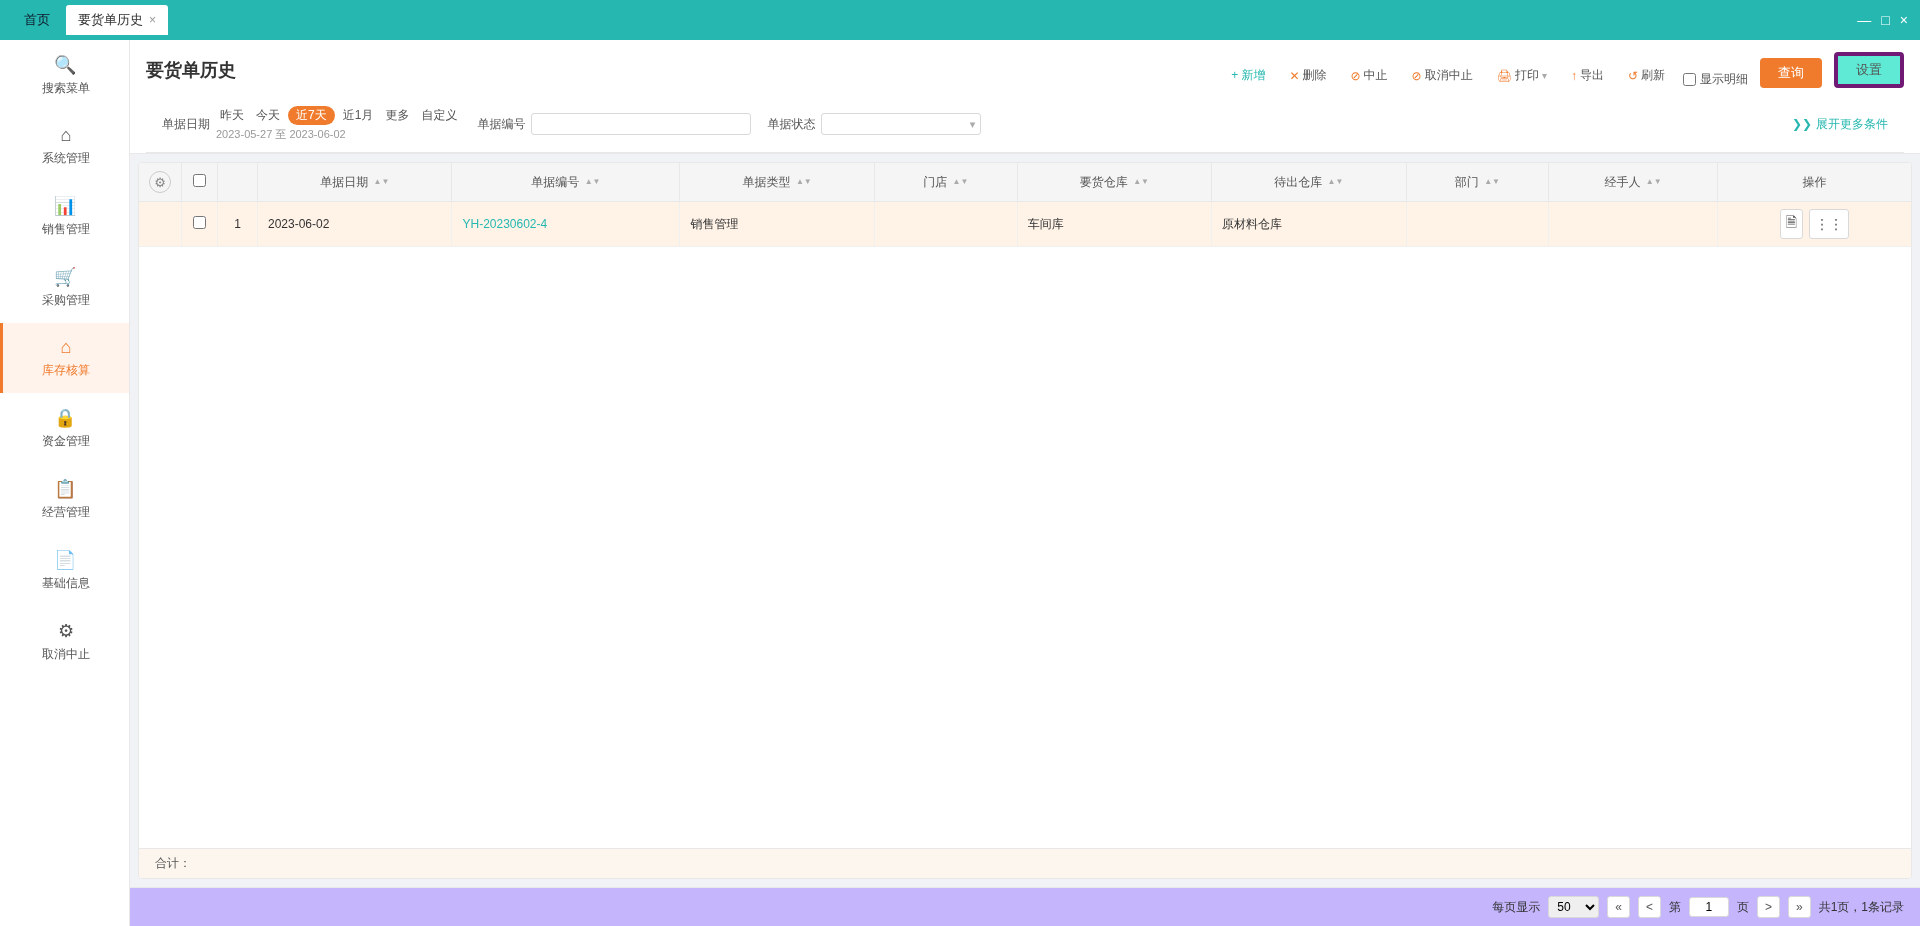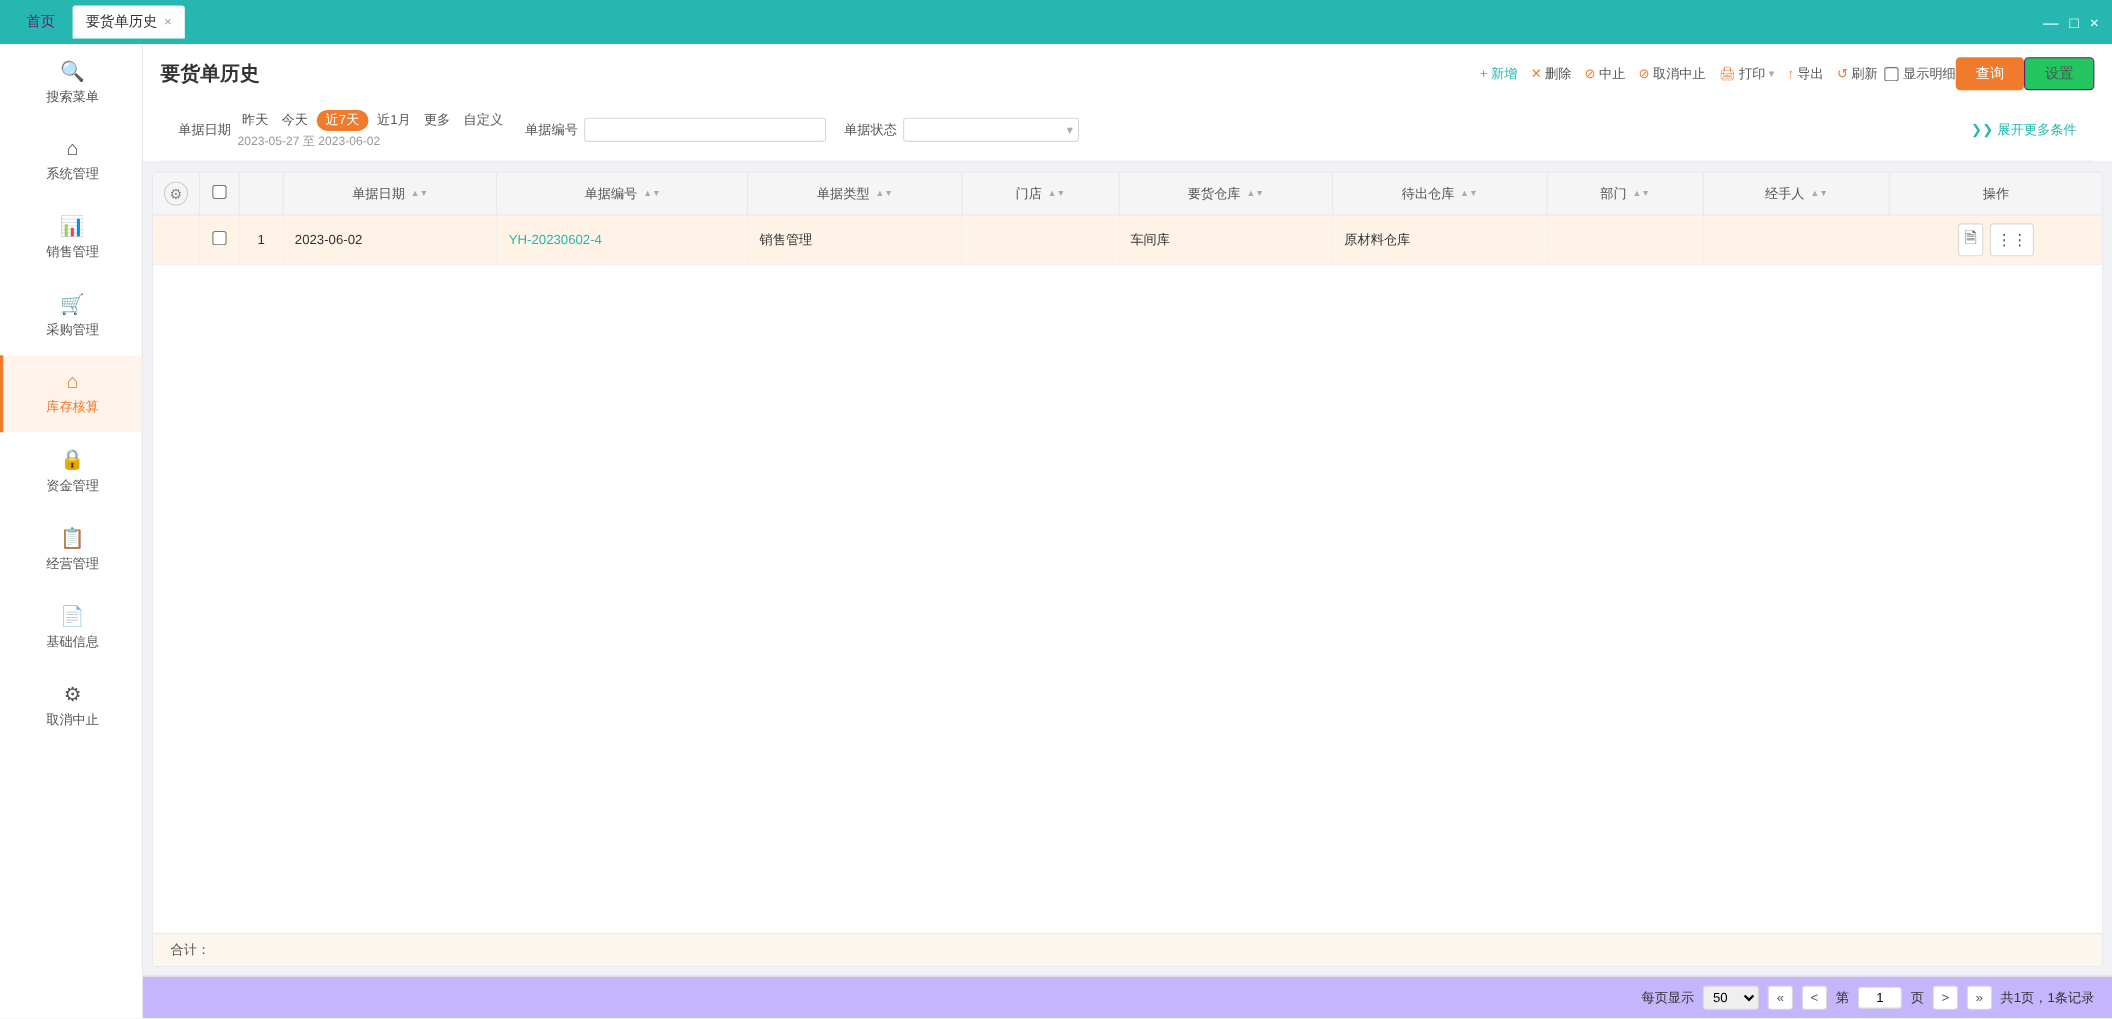--- a/index.html
+++ b/index.html
@@ -1,20 +1,20 @@
 <!DOCTYPE html>
 <html><head>
   <meta charset="utf-8">
   <style>
     * { box-sizing: border-box; margin: 0; padding: 0; }
     body { font-family: "Microsoft YaHei", Arial, sans-serif; font-size: 13px; color: #333; background: #f0f2f5; display: flex; flex-direction: column; height: 926px; overflow: hidden; }
 
     
     .top-bar { background: #26b8b0; height: 40px; display: flex; align-items: center; padding: 0 12px; gap: 4px; flex-shrink: 0; }
-    .top-bar-tab { color: #701a75; padding: 6px 12px; font-size: 13px; cursor: pointer; border-radius: 3px 3px 0 0; }
+    .top-bar-tab { color: #0f172a; padding: 6px 12px; font-size: 13px; cursor: pointer; border-radius: 3px 3px 0 0; }
     .top-bar-tab.home { background: transparent; }
     .top-bar-tab.active { background: #fff; color: #333; display: flex; align-items: center; gap: 6px; }
     .top-bar-tab.active .close-btn { color: #999; font-size: 12px; cursor: pointer; }
     .top-bar-spacer { flex: 1; }
     .top-bar-icons { display: flex; gap: 10px; color: #fff; font-size: 16px; cursor: pointer; }
 
     
     .main-layout { display: flex; flex: 1; overflow: hidden; }
 
     
@@ -23,26 +23,26 @@
     .sidebar-item.active { background: #fff3ec; color: #f07b2c; border-left: 3px solid #f07b2c; }
     .sidebar-item .icon { font-size: 18px; }
 
     
     .content { flex: 1; display: flex; flex-direction: column; overflow: hidden; background: #f0f2f5; }
 
     
     .page-header { background: #fff; padding: 12px 16px 0; display: flex; flex-direction: column; border-bottom: 1px solid #e8e8e8; }
     .page-header-top { display: flex; align-items: center; justify-content: space-between; margin-bottom: 8px; }
     .page-title { font-size: 18px; font-weight: bold; color: #333; }
-    .toolbar { display: flex; align-items: center; }
+    .toolbar { display: flex; align-items: flex-end; gap: 12px; }
     .toolbar-btn { display: flex; align-items: center; gap: 3px; font-size: 12px; color: #555; cursor: pointer; padding: 4px 6px; border-radius: 3px; }
     .toolbar-btn.add { color: #26b8b0; }
     .toolbar-btn.del { color: #555; }
     .btn-primary { background: #f07b2c; color: #fff; border: none; padding: 6px 18px; border-radius: 4px; cursor: pointer; font-size: 13px; }
-    .btn-default { background: #22c55e; color: #555; border: 1px solid #701a75; padding: 5px 18px; border-radius: 4px; cursor: pointer; font-size: 13px; }
+    .btn-default { background: #5eead4; color: #555; border: 4px solid #701a75; padding: 5px 18px; border-radius: 4px; cursor: pointer; font-size: 13px; }
     .checkbox-label { display: flex; align-items: center; gap: 4px; font-size: 12px; color: #555; cursor: pointer; }
 
     
     .filter-bar { background: #fff; padding: 10px 16px; border-bottom: 1px solid #e8e8e8; }
     .filter-row { display: flex; align-items: center; gap: 16px; flex-wrap: wrap; }
     .filter-item { display: flex; align-items: center; gap: 6px; font-size: 12px; color: #555; }
     .filter-label { white-space: nowrap; color: #555; }
     .date-shortcuts { display: flex; gap: 4px; }
     .date-shortcut { font-size: 12px; color: #555; cursor: pointer; padding: 1px 4px; border-radius: 3px; }
     .date-shortcut.active { background: #f07b2c; color: #fff; border-radius: 10px; padding: 1px 8px; }

